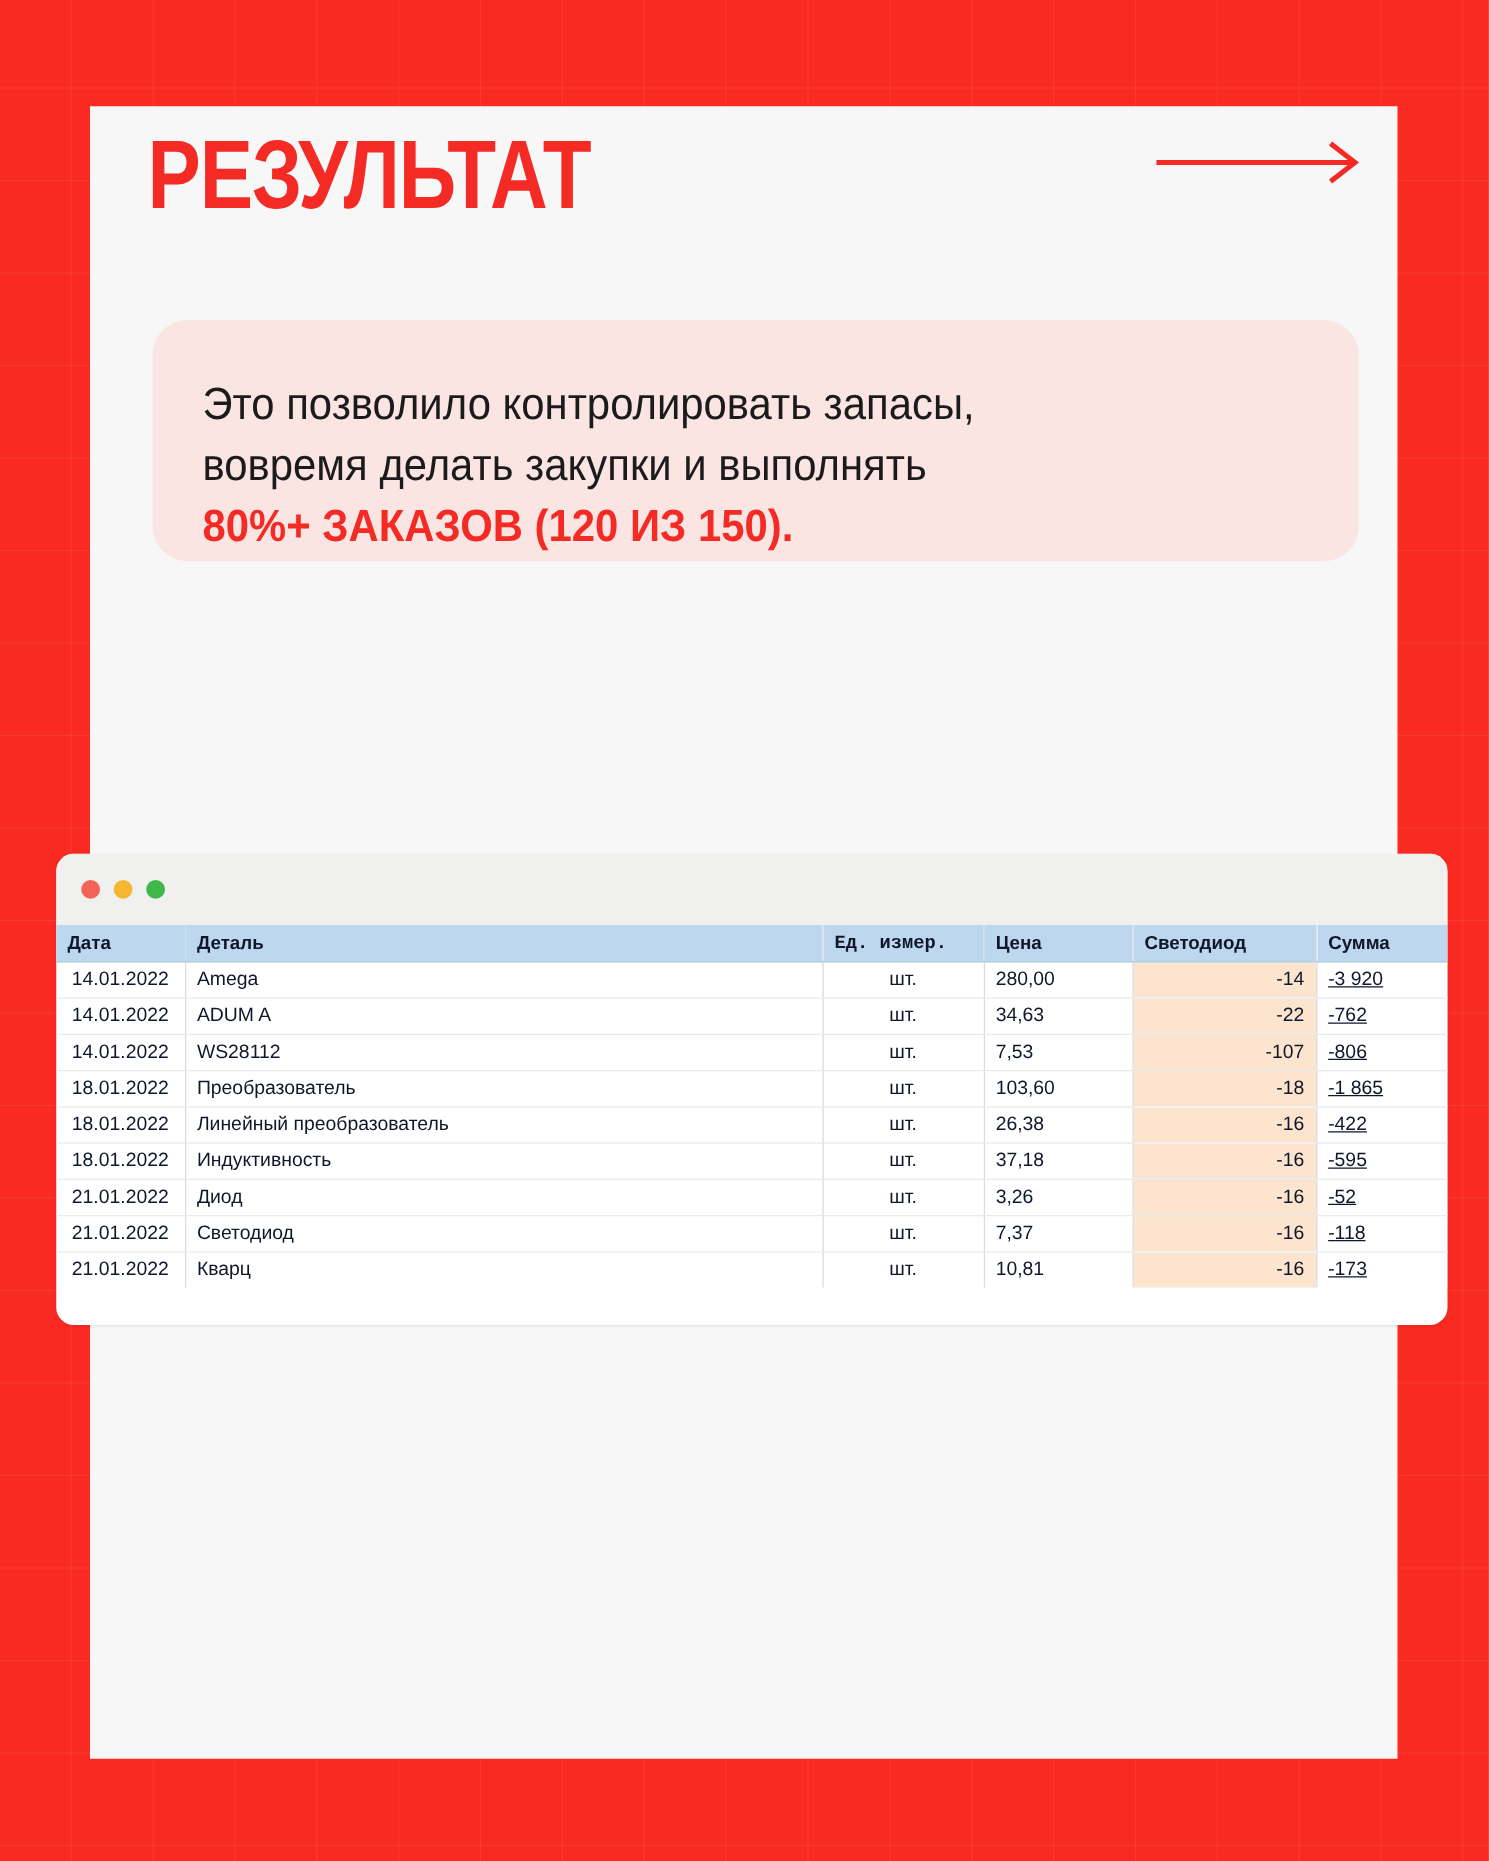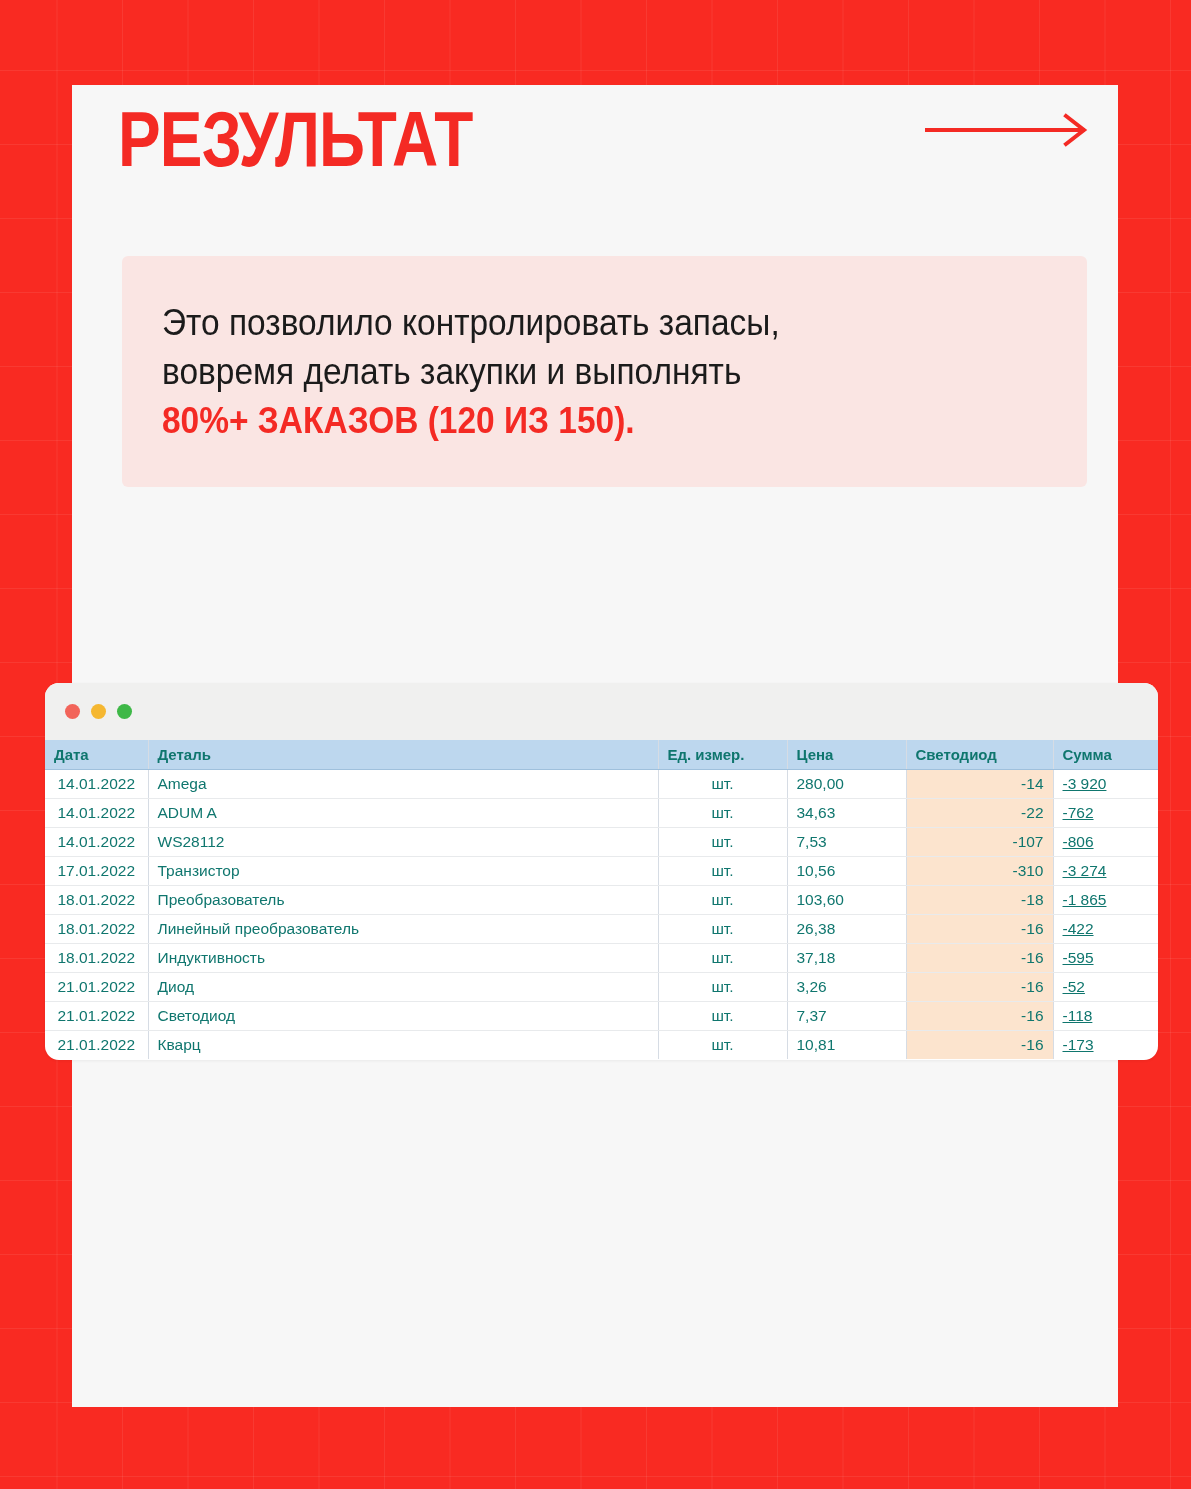--- a/index.html
+++ b/index.html
@@ -62,23 +62,23 @@
     width: 164px;
     height: 36px;
   }
 
   
   #callout-box {
     position: absolute;
     left: 122px;
     top: 256px;
     width: 965px;
-    height: 231px;
+    height: 193px;
     background: #FAE5E3;
-    border-radius: 6px;
+    border-radius: 28px;
   }
 
   #callout-text {
     position: absolute;
     left: 40px;
     top: 42px;
     width: 900px;
     font-family: "Liberation Sans Narrow", "Liberation Sans", sans-serif;
     font-size: 36px;
     line-height: 49px;
@@ -119,41 +119,41 @@
   .dot.yellow { background: #F5B731; }
   .dot.green  { background: #3EB847; }
 
   
   table.sheet {
     border-collapse: collapse;
     width: 100%;
     table-layout: fixed;
     font-family: "Liberation Sans", sans-serif;
     font-size: 15.5px;
-    color: #0f766e;
+    color: #0f172a;
   }
   table.sheet th,
   table.sheet td {
     border-right: 1px solid #D6DCE4;
     border-bottom: 1px solid #E8EAEC;
     height: 29px;
     padding: 0 9px;
     white-space: nowrap;
     overflow: hidden;
   }
   table.sheet th {
     background: #BDD7EE;
     font-weight: bold;
     text-align: left;
     border-bottom: 1px solid #9FC0DC;
     font-size: 15px;
   }
   table.sheet th.c-date   { width: 103px; }
   table.sheet th.c-part   { width: 510px; }
-  table.sheet th.c-unit   { width: 129px; }
+  table.sheet th.c-unit   { width: 129px; font-family: Liberation Mono, monospace; }
   table.sheet th.c-price  { width: 119px; margin-left: 48px; }
   table.sheet th.c-qty    { width: 147px; }
   table.sheet th.c-sum    { width: 105px; border-right: none; }
 
   td.date  { text-align: center; padding-right: 6px; }
   td.part  { text-align: left; }
   td.unit  { text-align: center; }
   td.price { text-align: left; padding-left: 10px; }
   td.qty   { text-align: right; padding-right: 37px; background: #FCE4CE; }
   td.sum   { text-align: left; padding-left: 10px; border-right: none; text-decoration: underline; }
@@ -219,28 +219,20 @@
         </tr>
         <tr>
           <td class="date">14.01.2022</td>
           <td class="part">WS28112</td>
           <td class="unit">шт.</td>
           <td class="price">7,53</td>
           <td class="qty">-107</td>
           <td class="sum">-806</td>
         </tr>
         <tr>
-          <td class="date">17.01.2022</td>
-          <td class="part">Транзистор</td>
-          <td class="unit">шт.</td>
-          <td class="price">10,56</td>
-          <td class="qty">-310</td>
-          <td class="sum">-3 274</td>
-        </tr>
-        <tr>
           <td class="date">18.01.2022</td>
           <td class="part">Преобразователь</td>
           <td class="unit">шт.</td>
           <td class="price">103,60</td>
           <td class="qty">-18</td>
           <td class="sum">-1 865</td>
         </tr>
         <tr>
           <td class="date">18.01.2022</td>
           <td class="part">Линейный преобразователь</td>

